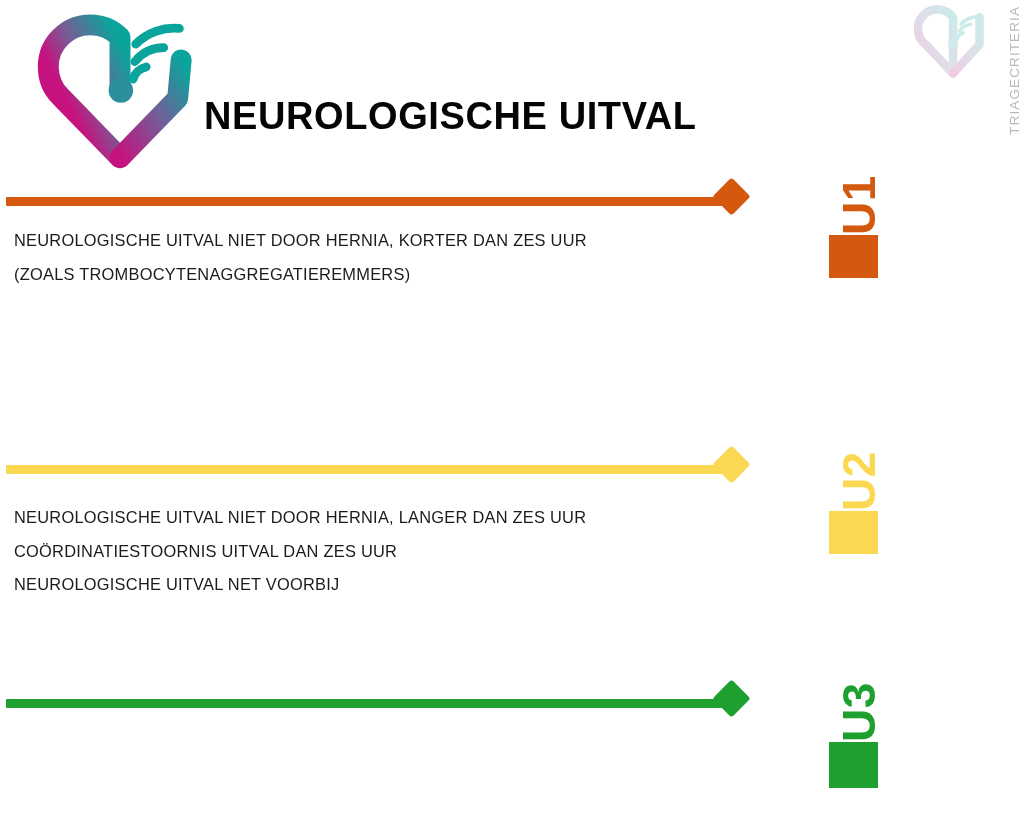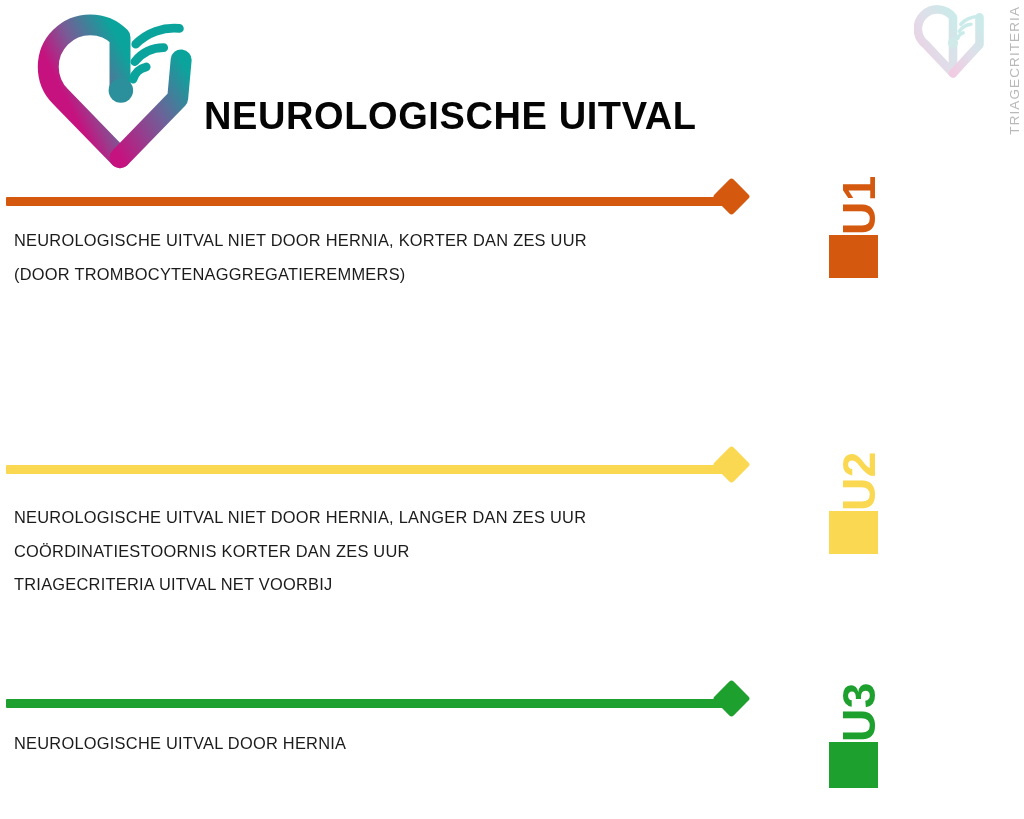--- a/index.html
+++ b/index.html
@@ -213,55 +213,52 @@
   <div class="page-title">NEUROLOGISCHE UITVAL</div>
 </div>
 
 <div class="section section-1">
   <div class="rule-row">
     <div class="rule-line" style="background:#D4590F"></div>
     <div class="rule-diamond" style="background:#D4590F"></div>
   </div>
   <div class="criteria">
     <div class="criteria-line">NEUROLOGISCHE UITVAL NIET DOOR HERNIA, KORTER DAN ZES UUR</div>
-    <div class="criteria-line">(DOOR TROMBOCYTENAGGREGATIEREMMERS)</div>
+    <div class="criteria-line">(ZOALS TROMBOCYTENAGGREGATIEREMMERS)</div>
   </div>
   <div class="badge">
     <div class="badge-code">
       <span style="color:#D4590F">U1</span>
     </div>
     <div class="badge-swatch" style="background:#D4590F"></div>
   </div>
 </div>
 
 <div class="section section-2">
   <div class="rule-row">
     <div class="rule-line" style="background:#FBD851"></div>
     <div class="rule-diamond" style="background:#FBD851"></div>
   </div>
   <div class="criteria" style="top:55px">
     <div class="criteria-line">NEUROLOGISCHE UITVAL NIET DOOR HERNIA, LANGER DAN ZES UUR</div>
-    <div class="criteria-line">COÖRDINATIESTOORNIS KORTER DAN ZES UUR</div>
-    <div class="criteria-line">TRIAGECRITERIA UITVAL NET VOORBIJ</div>
+    <div class="criteria-line">COÖRDINATIESTOORNIS UITVAL DAN ZES UUR</div>
+    <div class="criteria-line">NEUROLOGISCHE UITVAL NET VOORBIJ</div>
   </div>
   <div class="badge" style="top:8px">
     <div class="badge-code">
       <span style="color:#FBD851">U2</span>
     </div>
     <div class="badge-swatch" style="background:#FBD851"></div>
   </div>
 </div>
 
 <div class="section section-3">
   <div class="rule-row">
     <div class="rule-line" style="background:#1EA02F"></div>
     <div class="rule-diamond" style="background:#1EA02F"></div>
   </div>
-  <div class="criteria" style="top:47px">
-    <div class="criteria-line">NEUROLOGISCHE UITVAL DOOR HERNIA</div>
-  </div>
   <div class="badge" style="top:5px">
     <div class="badge-code">
       <span style="color:#1EA02F">U3</span>
     </div>
     <div class="badge-swatch" style="background:#1EA02F"></div>
   </div>
 </div>
 
 </body></html>

